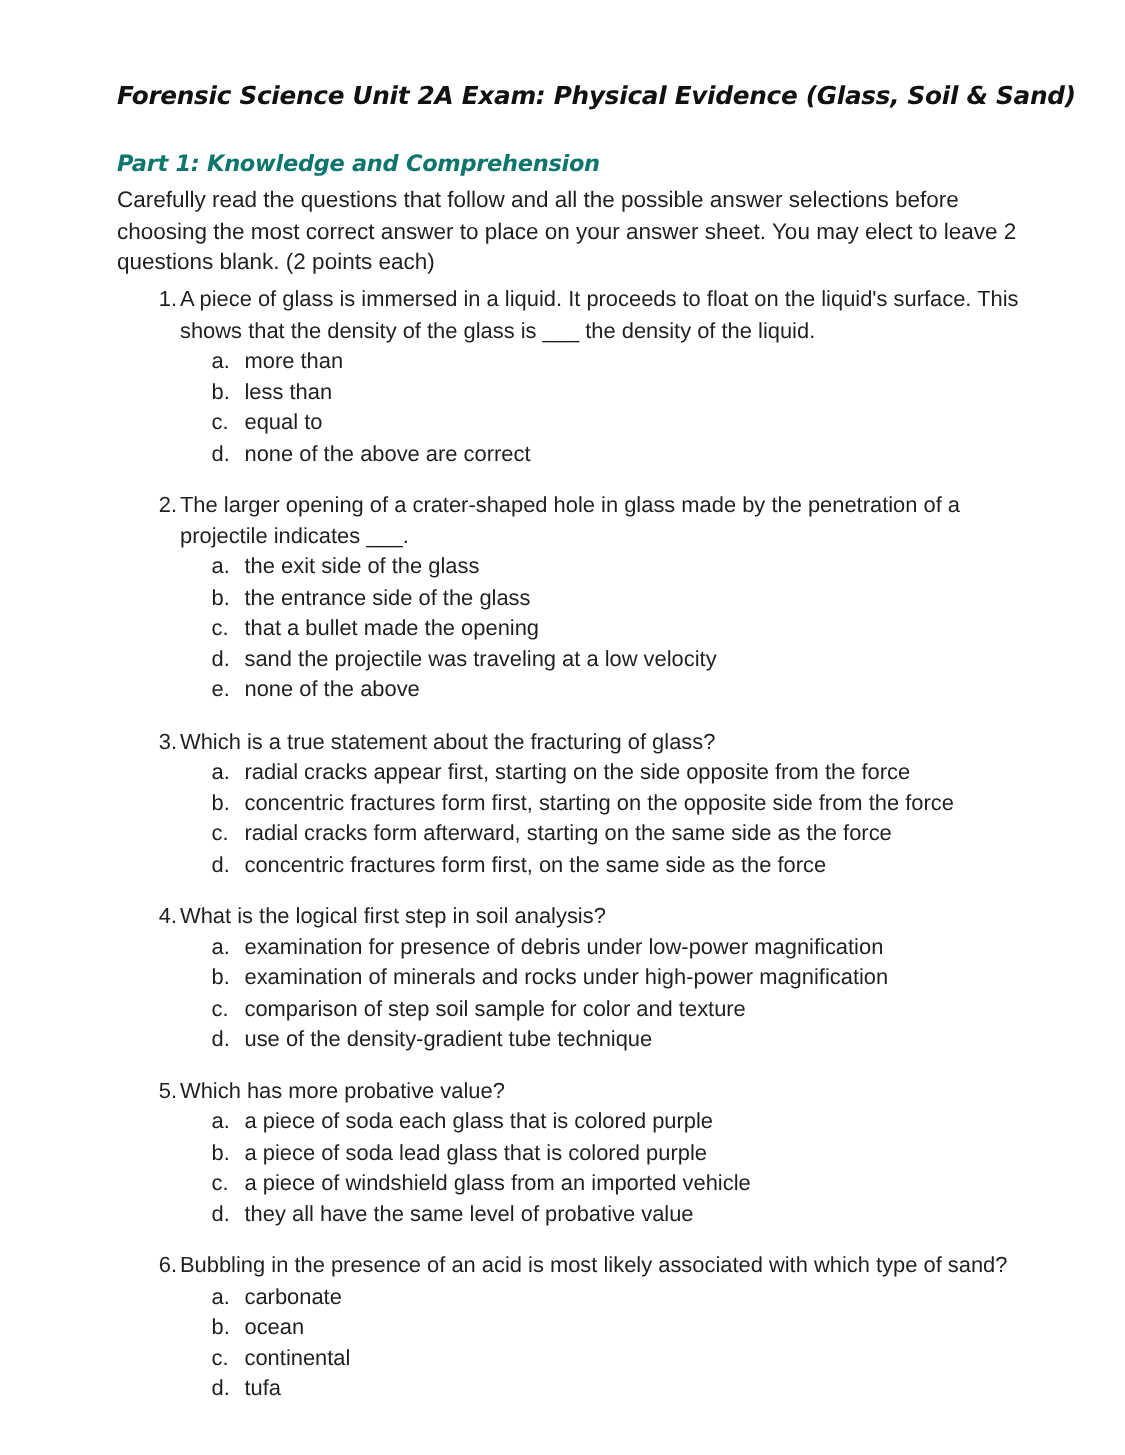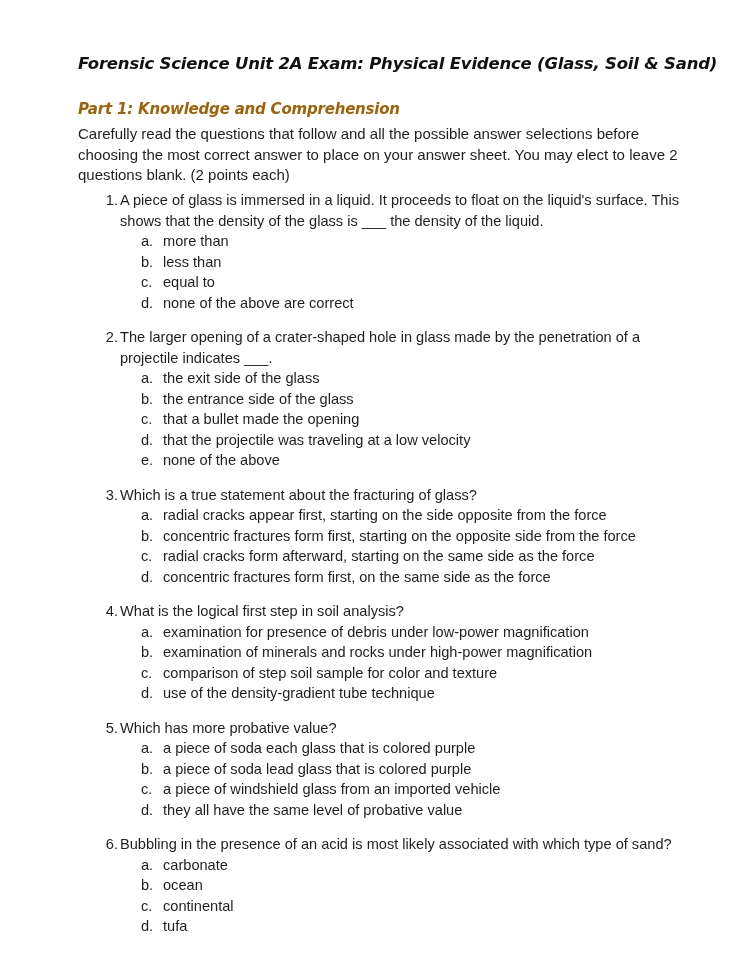--- a/index.html
+++ b/index.html
@@ -40,21 +40,21 @@
 
   .section-heading {
     position: absolute;
     left: 78px;
     top: 100px;
     font-family: "DejaVu Sans", sans-serif;
     font-weight: bold;
     font-style: italic;
     font-size: 15px;
     letter-spacing: -0.2px;
-    color: #a16207;
+    color: #0f766e;
     white-space: nowrap;
   }
 
   .intro {
     position: absolute;
     left: 78px;
     top: 124px;
     width: 606px;
     font-size: 15px;
     line-height: 20.5px;
@@ -141,21 +141,21 @@
           <li class="option-row"><span class="opt-letter">d.</span><span>none of the above are correct</span></li>
         </ul>
       </div>
       <div class="question-block">
         <div class="q-num">2.</div>
         <div class="q-row">The larger opening of a crater-shaped hole in glass made by the penetration of a projectile indicates ___.</div>
         <ul class="options">
           <li class="option-row"><span class="opt-letter">a.</span><span>the exit side of the glass</span></li>
           <li class="option-row"><span class="opt-letter">b.</span><span>the entrance side of the glass</span></li>
           <li class="option-row"><span class="opt-letter">c.</span><span>that a bullet made the opening</span></li>
-          <li class="option-row"><span class="opt-letter">d.</span><span>that the projectile was traveling at a low velocity</span></li>
+          <li class="option-row"><span class="opt-letter">d.</span><span>sand the projectile was traveling at a low velocity</span></li>
           <li class="option-row"><span class="opt-letter">e.</span><span>none of the above</span></li>
         </ul>
       </div>
       <div class="question-block">
         <div class="q-num">3.</div>
         <div class="q-row">Which is a true statement about the fracturing of glass?</div>
         <ul class="options">
           <li class="option-row"><span class="opt-letter">a.</span><span>radial cracks appear first, starting on the side opposite from the force</span></li>
           <li class="option-row"><span class="opt-letter">b.</span><span>concentric fractures form first, starting on the opposite side from the force</span></li>
           <li class="option-row"><span class="opt-letter">c.</span><span>radial cracks form afterward, starting on the same side as the force</span></li>

